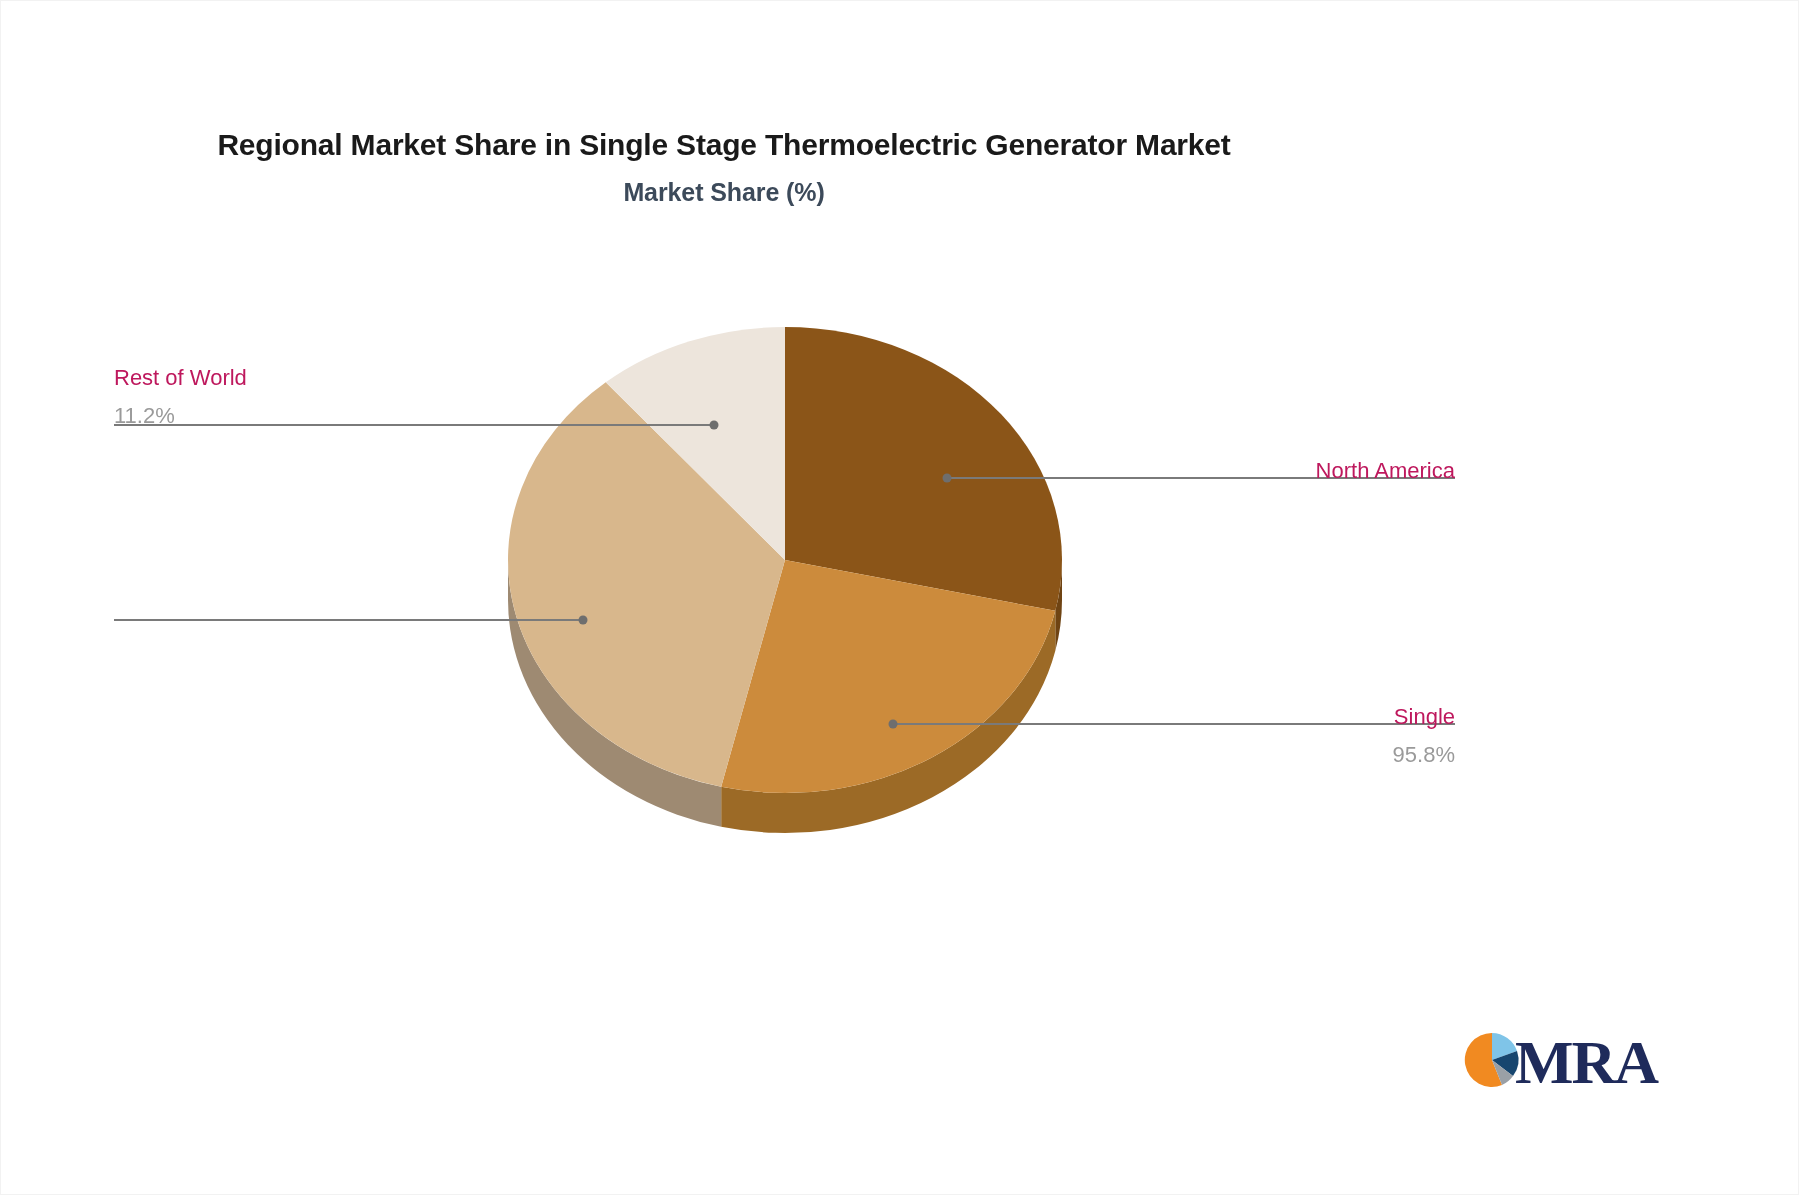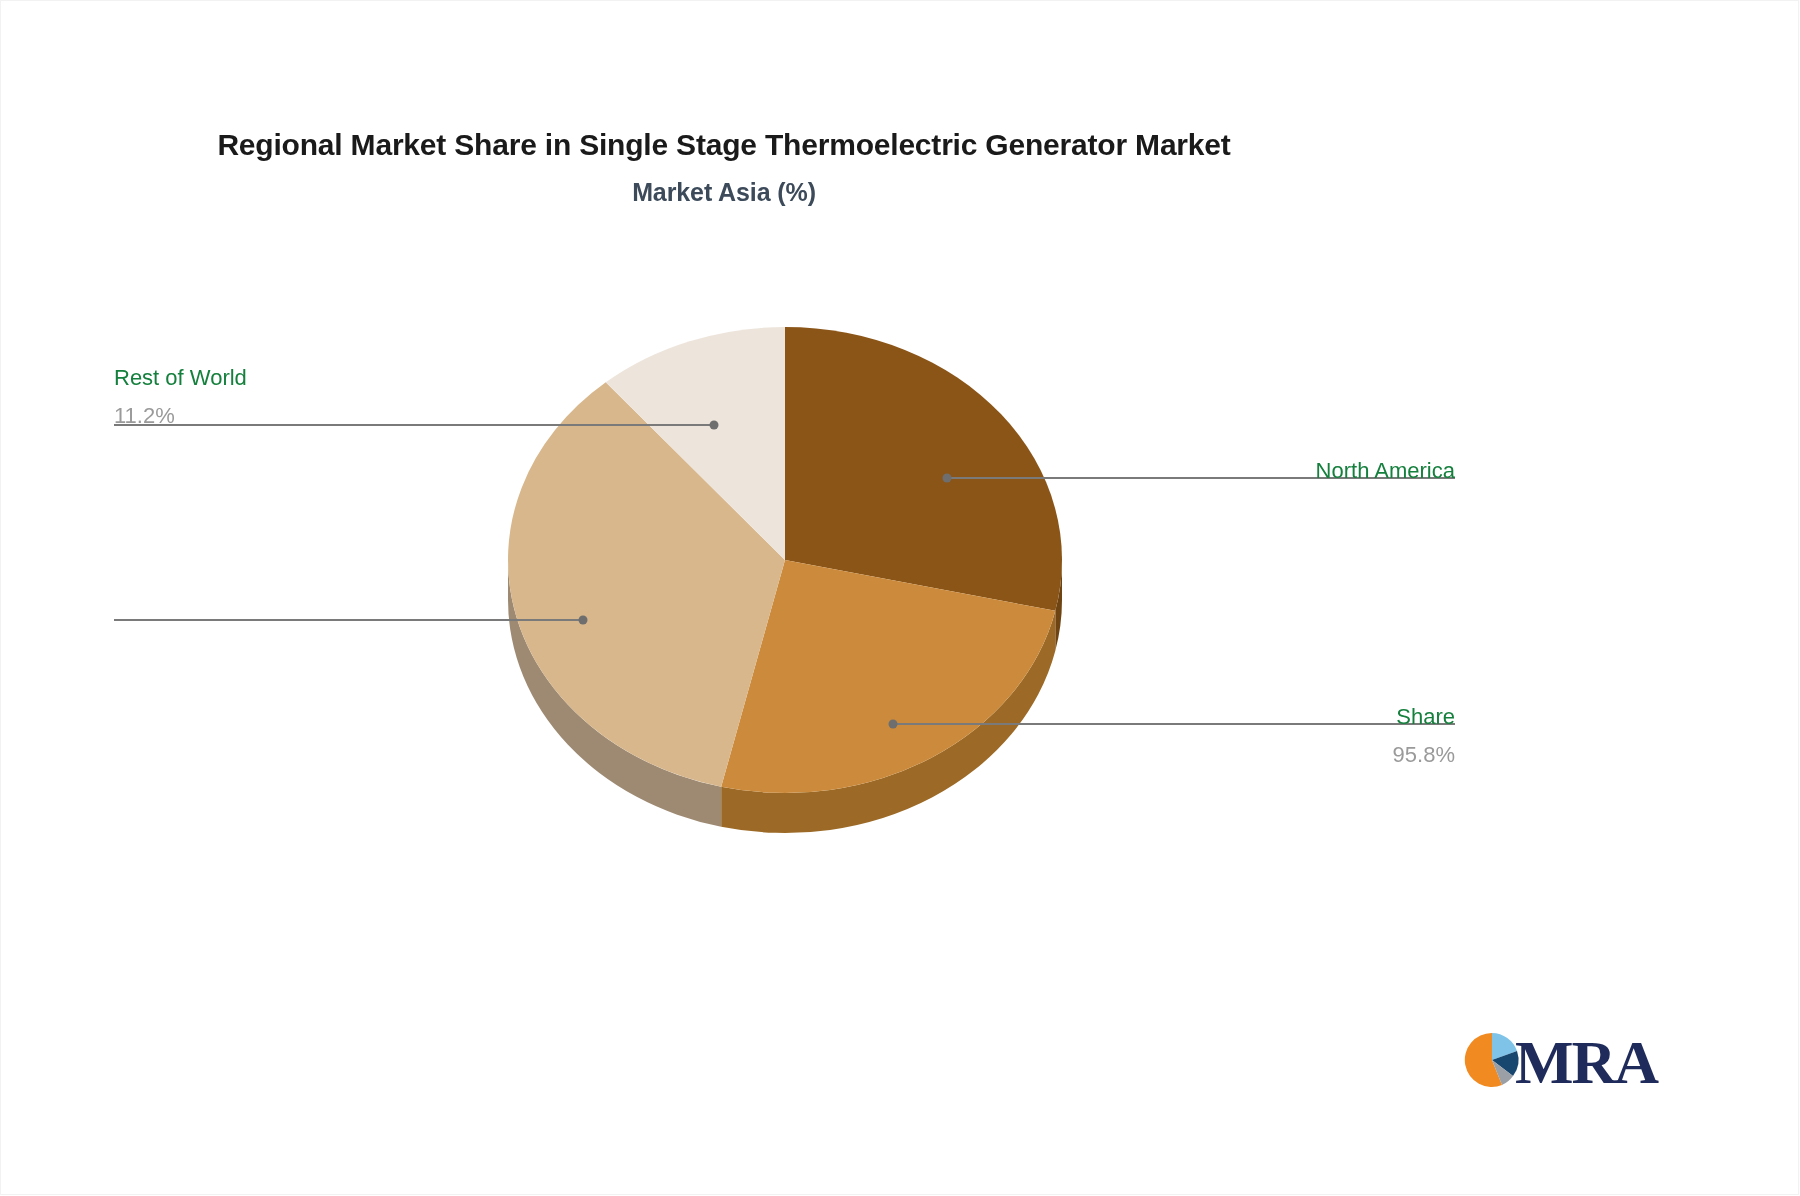--- a/index.html
+++ b/index.html
@@ -56,21 +56,21 @@
     letter-spacing: -0.1px;
   }
 
   
   .callout {
     position: absolute;
     width: 400px;
   }
   .callout .cl-name {
     font-size: 22px;
-    color: #15803d;
+    color: #be185d;
     line-height: 1.25;
     white-space: nowrap;
   }
   .callout .cl-value {
     font-size: 22px;
     color: #9a9a9a;
     line-height: 1.25;
     white-space: nowrap;
     padding-top: 10px;
   }
@@ -123,37 +123,37 @@
     <path d="M 1455 478 L 947 478"></path>
     <circle cx="947" cy="478" r="4.5" fill="#6E6E6E" stroke="none"></circle>
 
     <path d="M 1455 724 L 893 724"></path>
     <circle cx="893" cy="724" r="4.5" fill="#6E6E6E" stroke="none"></circle>
   </g>
 </svg>
 
 <div class="title-block">
   <div class="chart-title">Regional Market Share in Single Stage Thermoelectric Generator Market</div>
-  <div class="chart-subtitle">Market Asia (%)</div>
+  <div class="chart-subtitle">Market Share (%)</div>
 </div>
 
 <div class="callout left" id="cal-rest-of-world">
   <div class="cl-name">Rest of World</div>
   <div class="cl-value">11.2%</div>
 </div>
 
 <div class="callout left" id="cal-asia-pacific">
 </div>
 
 <div class="callout right" id="cal-north-america">
   <div class="cl-name">North America</div>
 </div>
 
 <div class="callout right" id="cal-europe">
-  <div class="cl-name">Share</div>
+  <div class="cl-name">Single</div>
   <div class="cl-value">95.8%</div>
 </div>
 
 <div id="brand-logo">
   <svg width="200" height="66" viewBox="0 0 200 66" xmlns="http://www.w3.org/2000/svg">
     <g>
 
       <path fill="#F18A21" d="M33 6 A27 27 0 1 0 43 58 L33 33 Z"></path>
 
       <path fill="#7FC4E8" d="M33 33 L33 6 A27 27 0 0 1 58 24 Z"></path>

